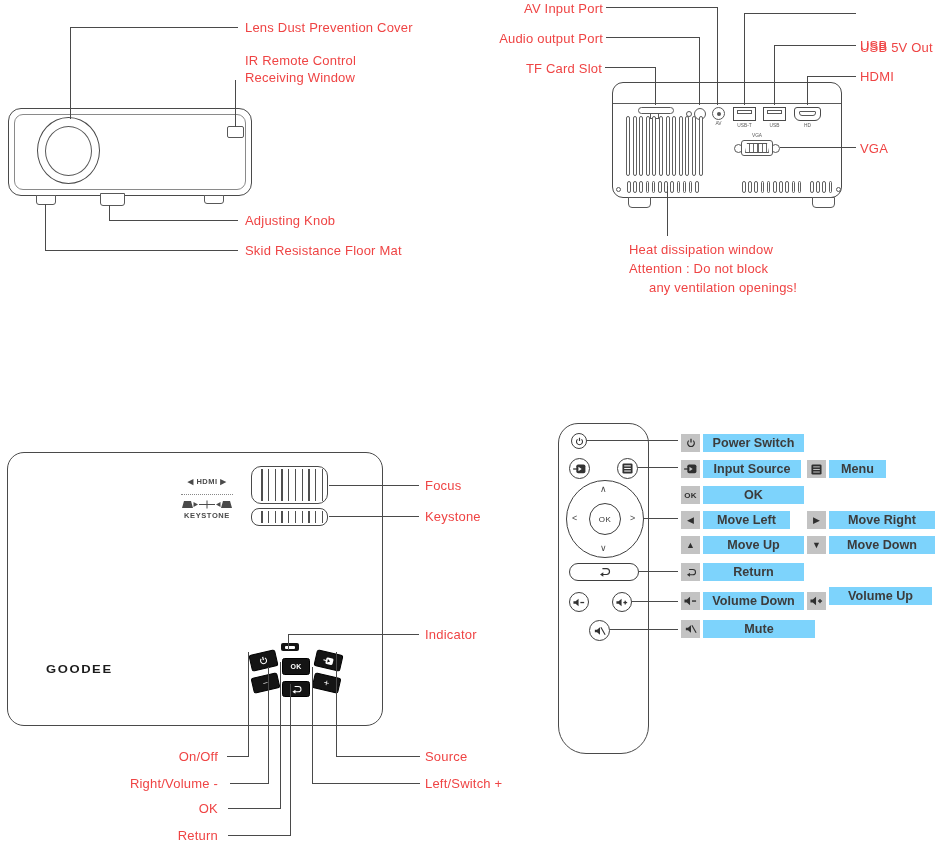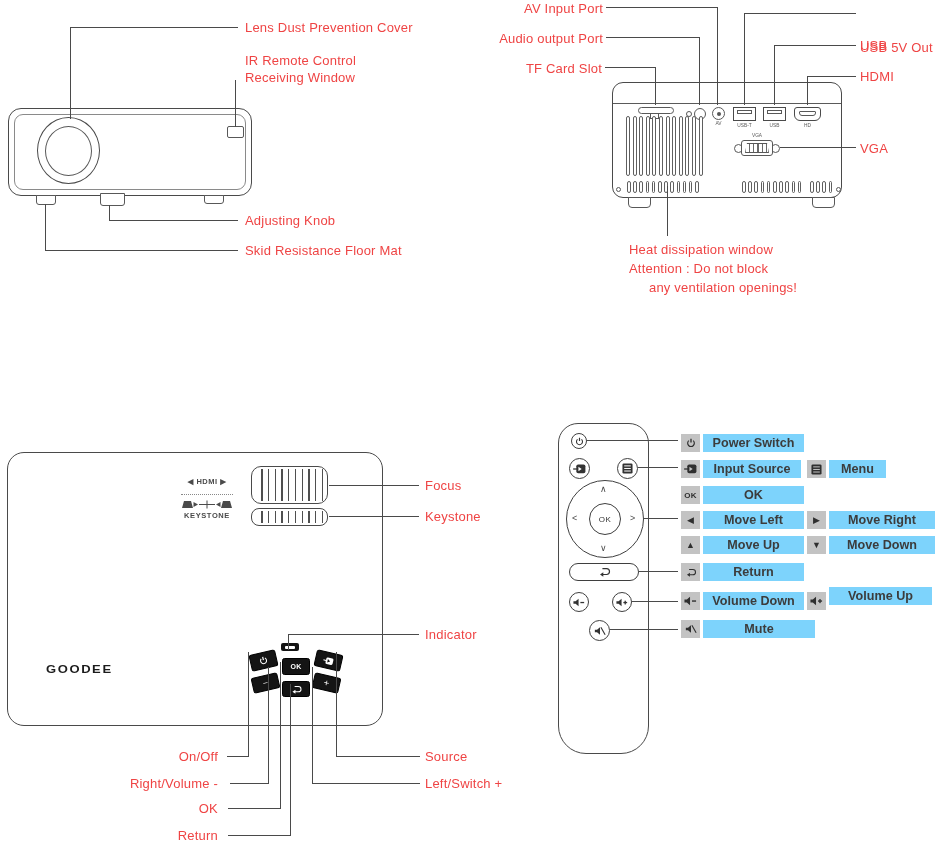--- a/index.html
+++ b/index.html
@@ -342,21 +342,21 @@
           <rect x="2.4" y="5.4" width="7.2" height="1.1" fill="#c3c3c3"></rect>
           <rect x="2.4" y="8.2" width="7.2" height="1.1" fill="#c3c3c3"></rect>
         </svg>
       </div>
       <div class="cell lb" style="left:829px;top:460px;width:57px;">Menu</div>
 
       <div class="cell ic mono-ok" style="left:681px;top:486px;">OK</div>
       <div class="cell lb" style="left:703px;top:486px;width:101px;">OK</div>
 
       <div class="cell ic" style="left:681px;top:511px;font-size:9px;">◀</div>
-      <div class="cell lb" style="left:703px;top:511px;width:101px;">Move Left</div>
+      <div class="cell lb" style="left:703px;top:511px;width:87px;">Move Left</div>
       <div class="cell ic" style="left:807px;top:511px;font-size:9px;">▶</div>
       <div class="cell lb" style="left:829px;top:511px;width:106px;">Move Right</div>
 
       <div class="cell ic" style="left:681px;top:536px;font-size:9px;">▲</div>
       <div class="cell lb" style="left:703px;top:536px;width:101px;">Move Up</div>
       <div class="cell ic" style="left:807px;top:536px;font-size:9px;">▼</div>
       <div class="cell lb" style="left:829px;top:536px;width:106px;">Move Down</div>
 
       <div class="cell ic" style="left:681px;top:563px;">
         <svg width="12" height="9" viewBox="0 0 14 12">

